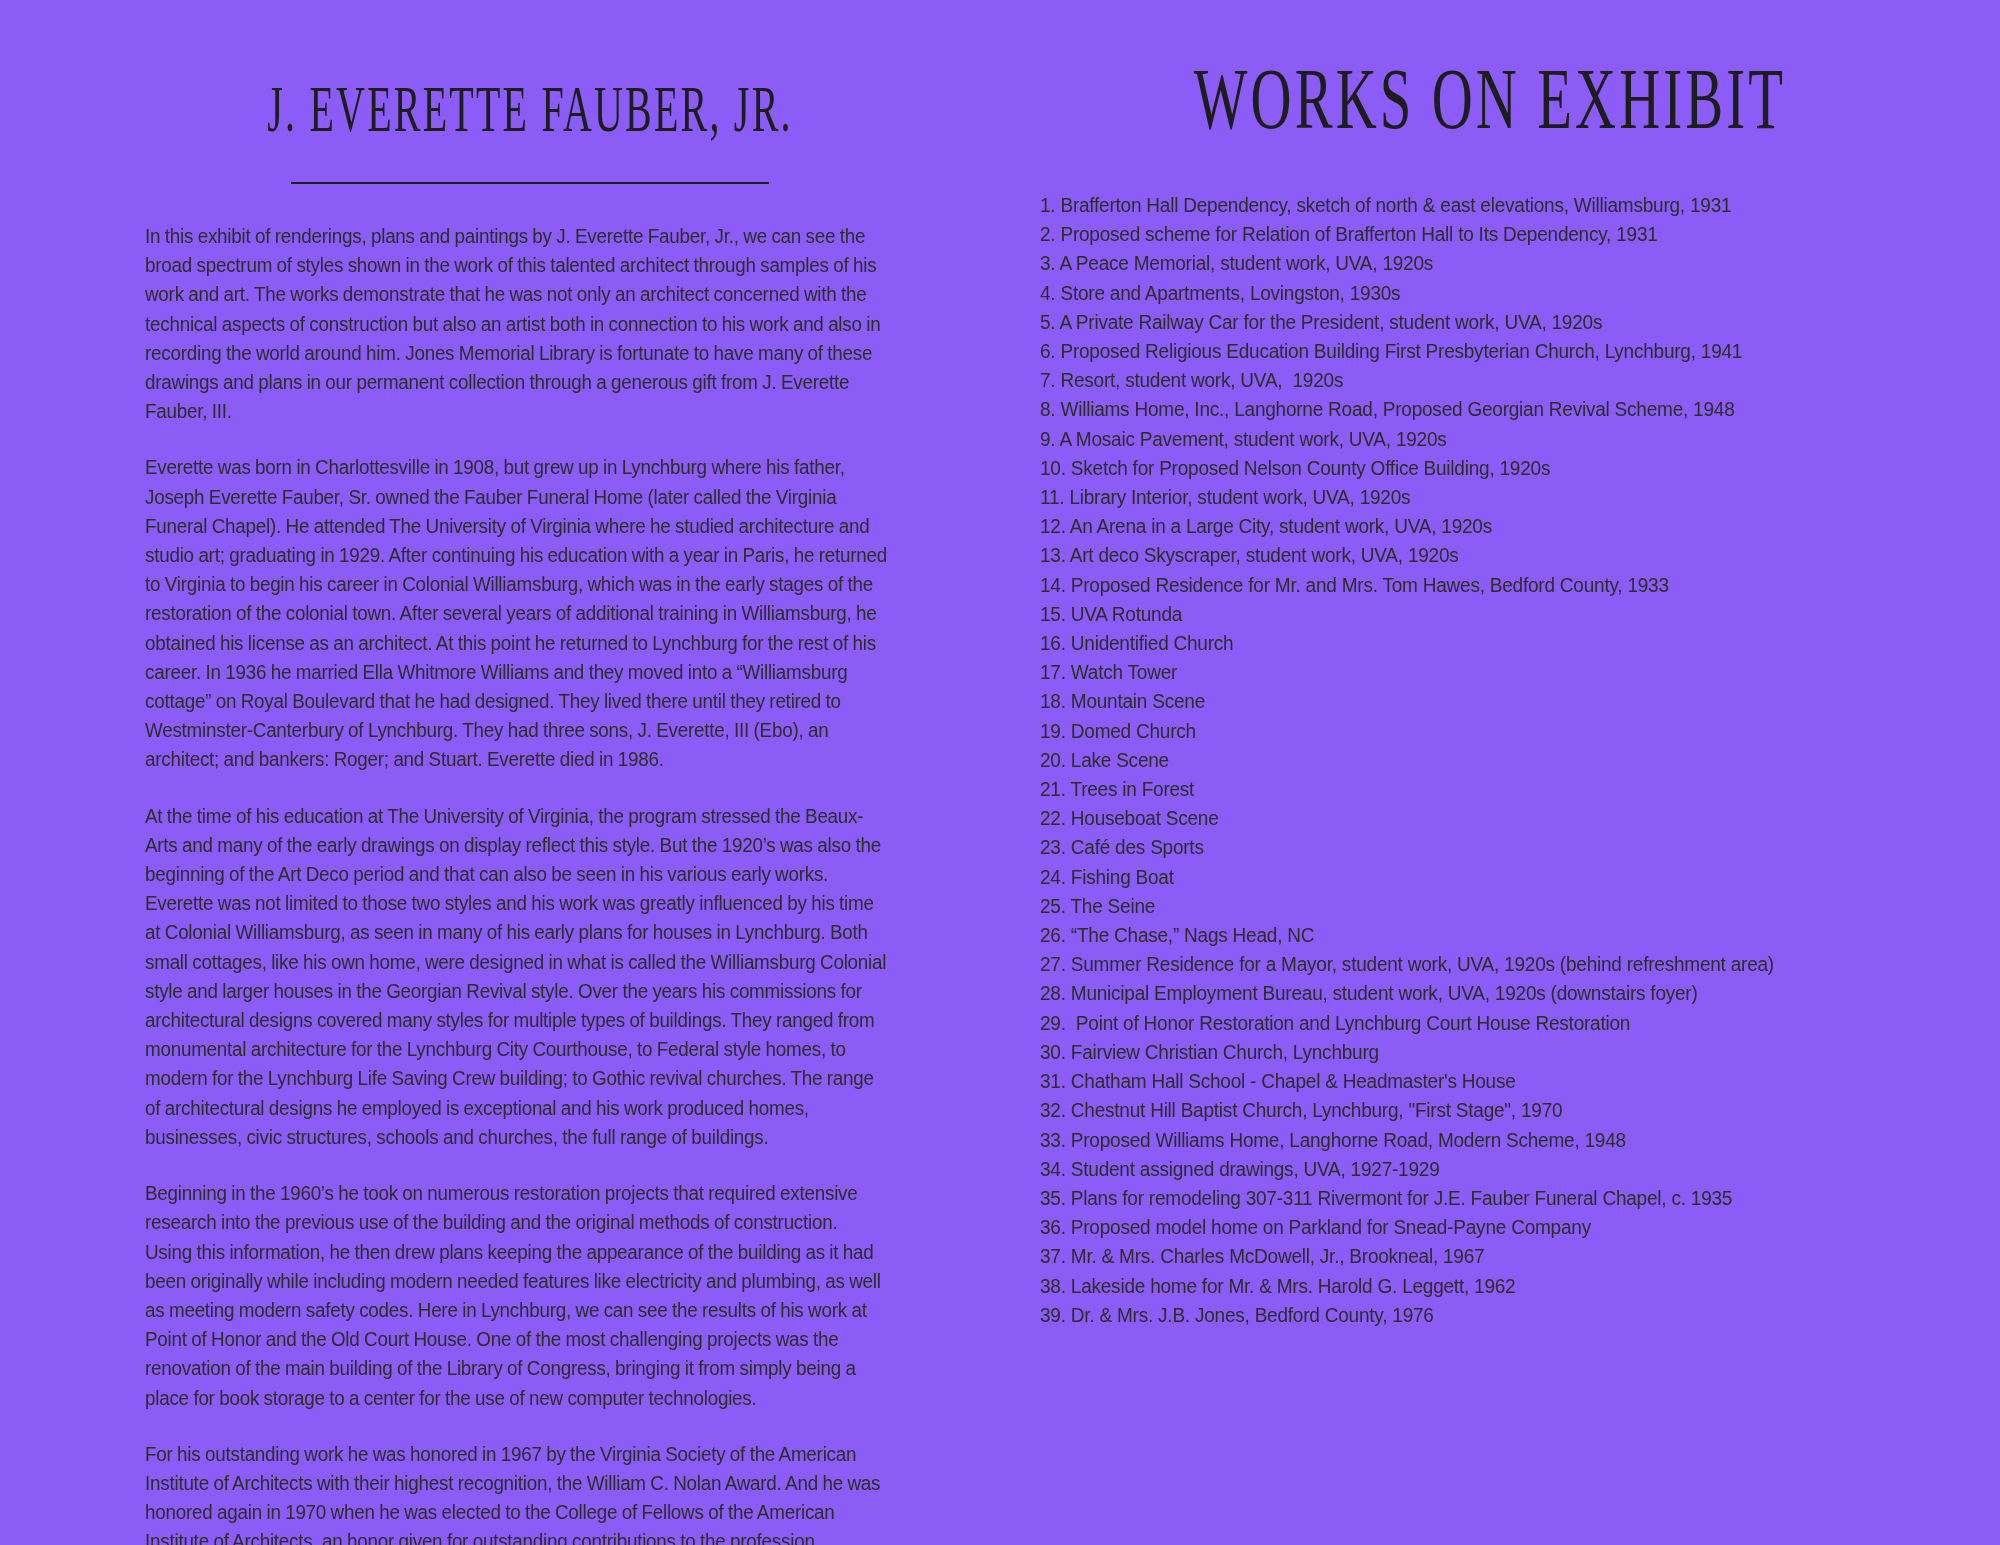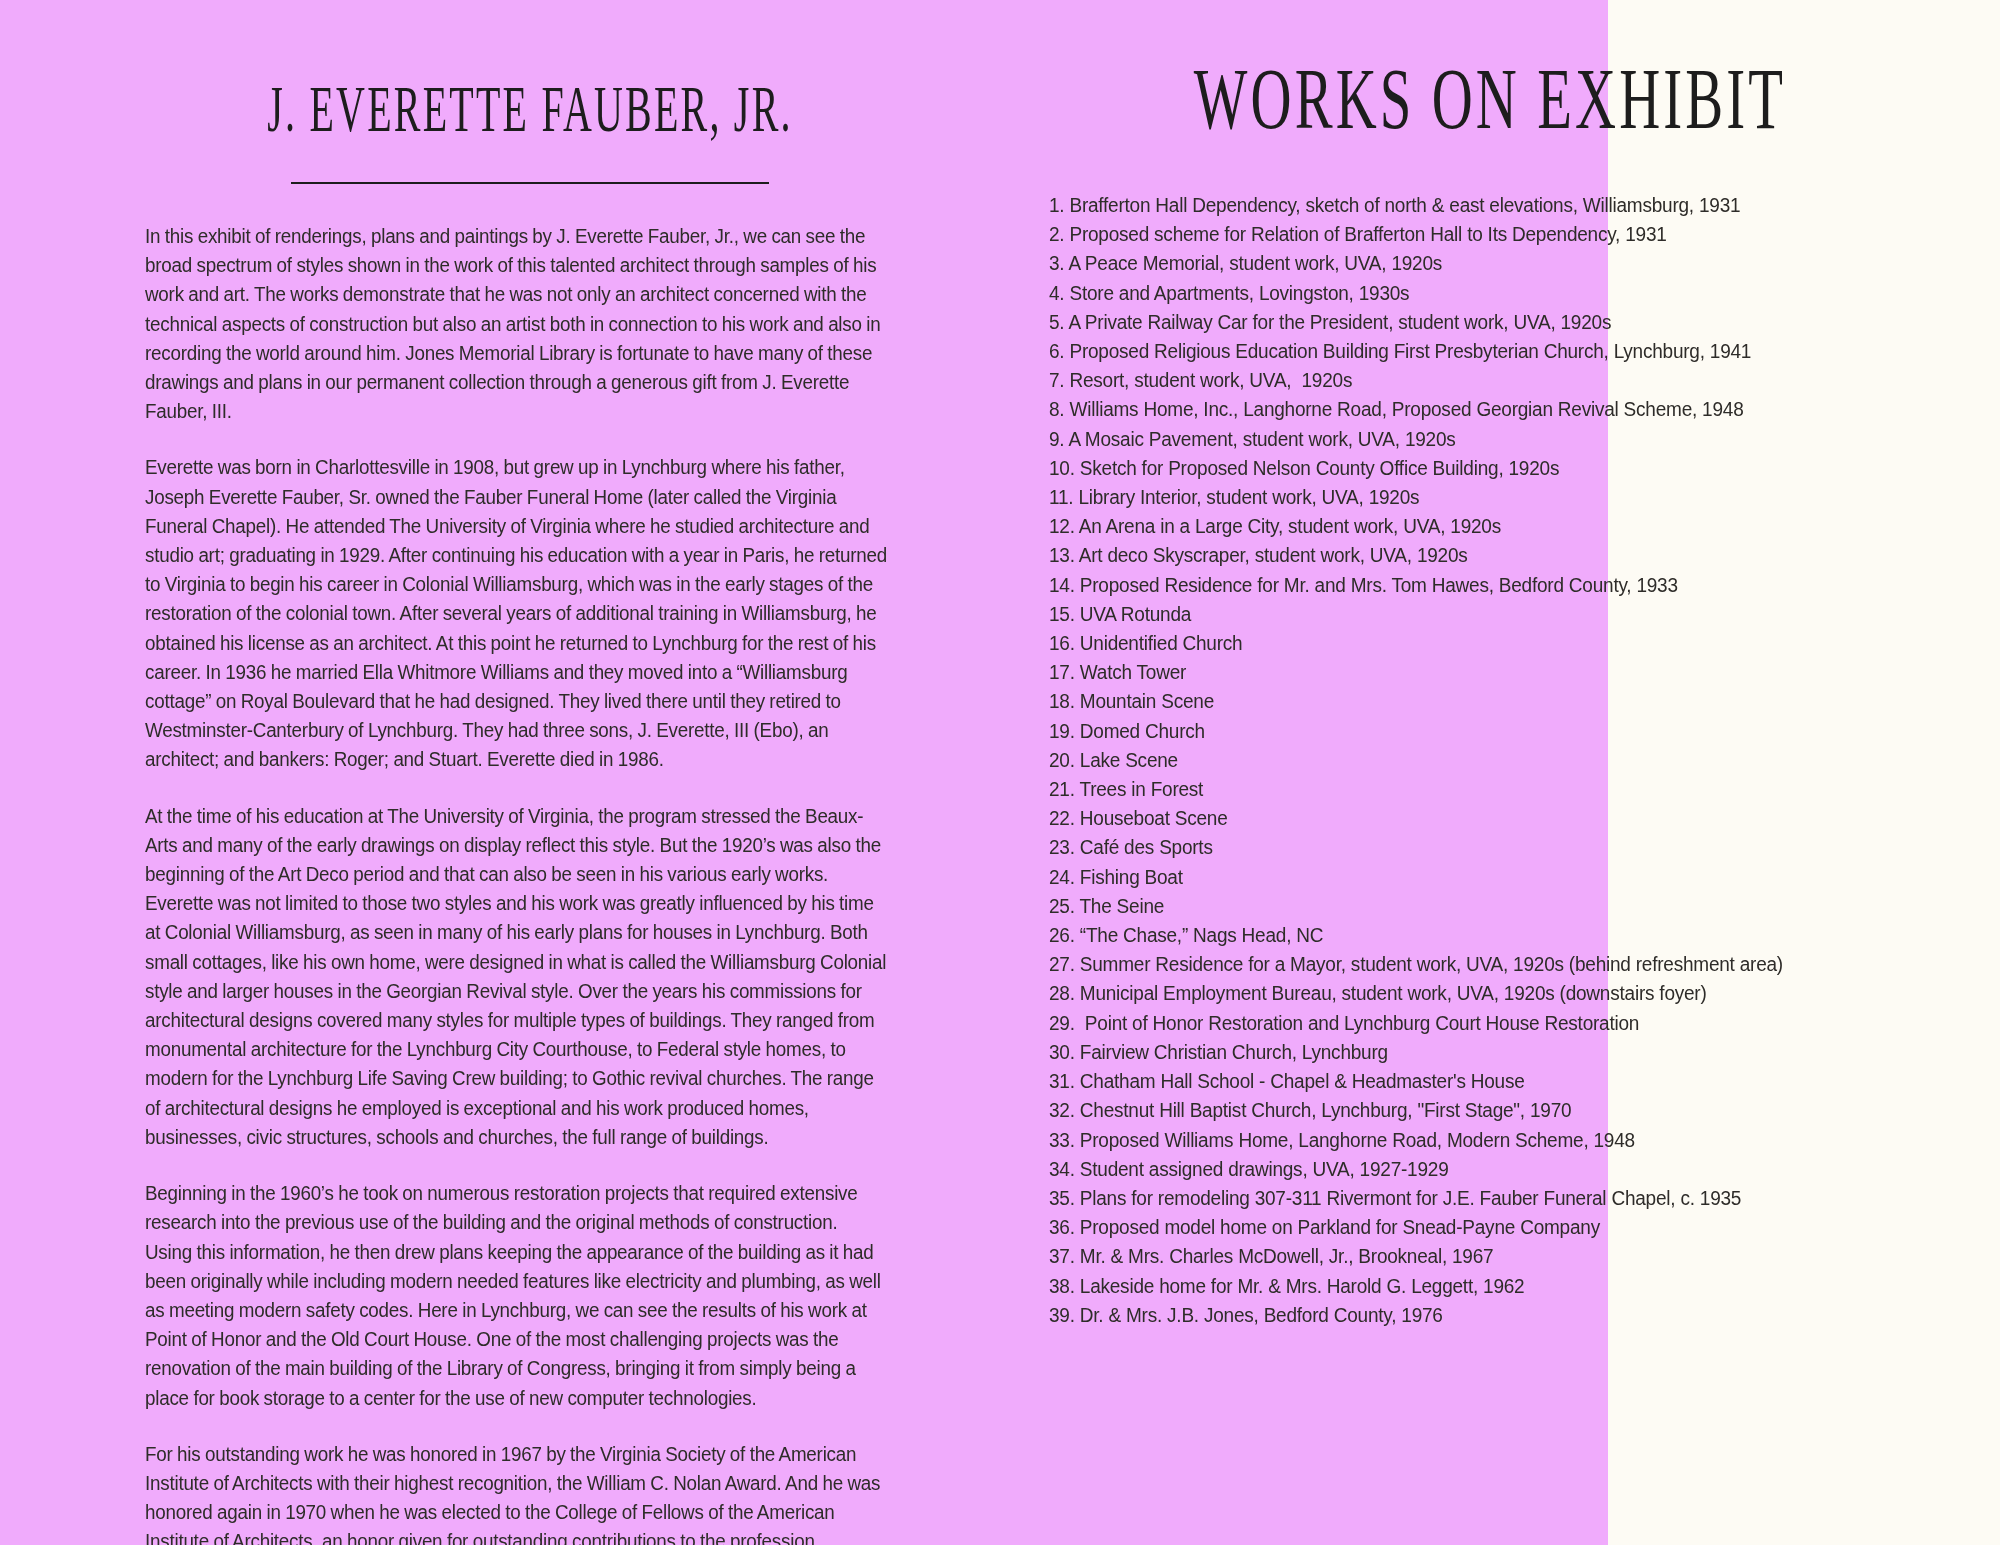--- a/index.html
+++ b/index.html
@@ -10,23 +10,23 @@
     width: 2000px;
     height: 1545px;
     background: #fdfbf4;
     font-family: "Liberation Sans", sans-serif;
     color: #2b2b2b;
     overflow: hidden;
   }
 
   .page {
     position: relative;
-    width: 1608px;
+    width: 2000px;
     height: 1545px;
-    background: #f0abfc;
+    background: #8b5cf6;
   }
 
   
   .left-col {
     position: absolute;
     left: 145px;
     top: 60px;
     width: 770px;
   }
 
@@ -85,21 +85,21 @@
   .title-right {
     font-size: 66px;
     line-height: 1.0;
     margin-top: 8px;
     text-align: center;
     transform: scaleX(0.86) scaleY(1.32);
   }
 
   .exhibit-list {
     list-style: none;
-    margin: 9px;
+    margin: 0;
     padding: 0;
     margin-top: 70px;
   }
 
   .exhibit-list li {
     font-size: 19.5px;
     line-height: 29.2px;
     letter-spacing: -0.012em;
     color: #2e2c29;
     white-space: pre;

